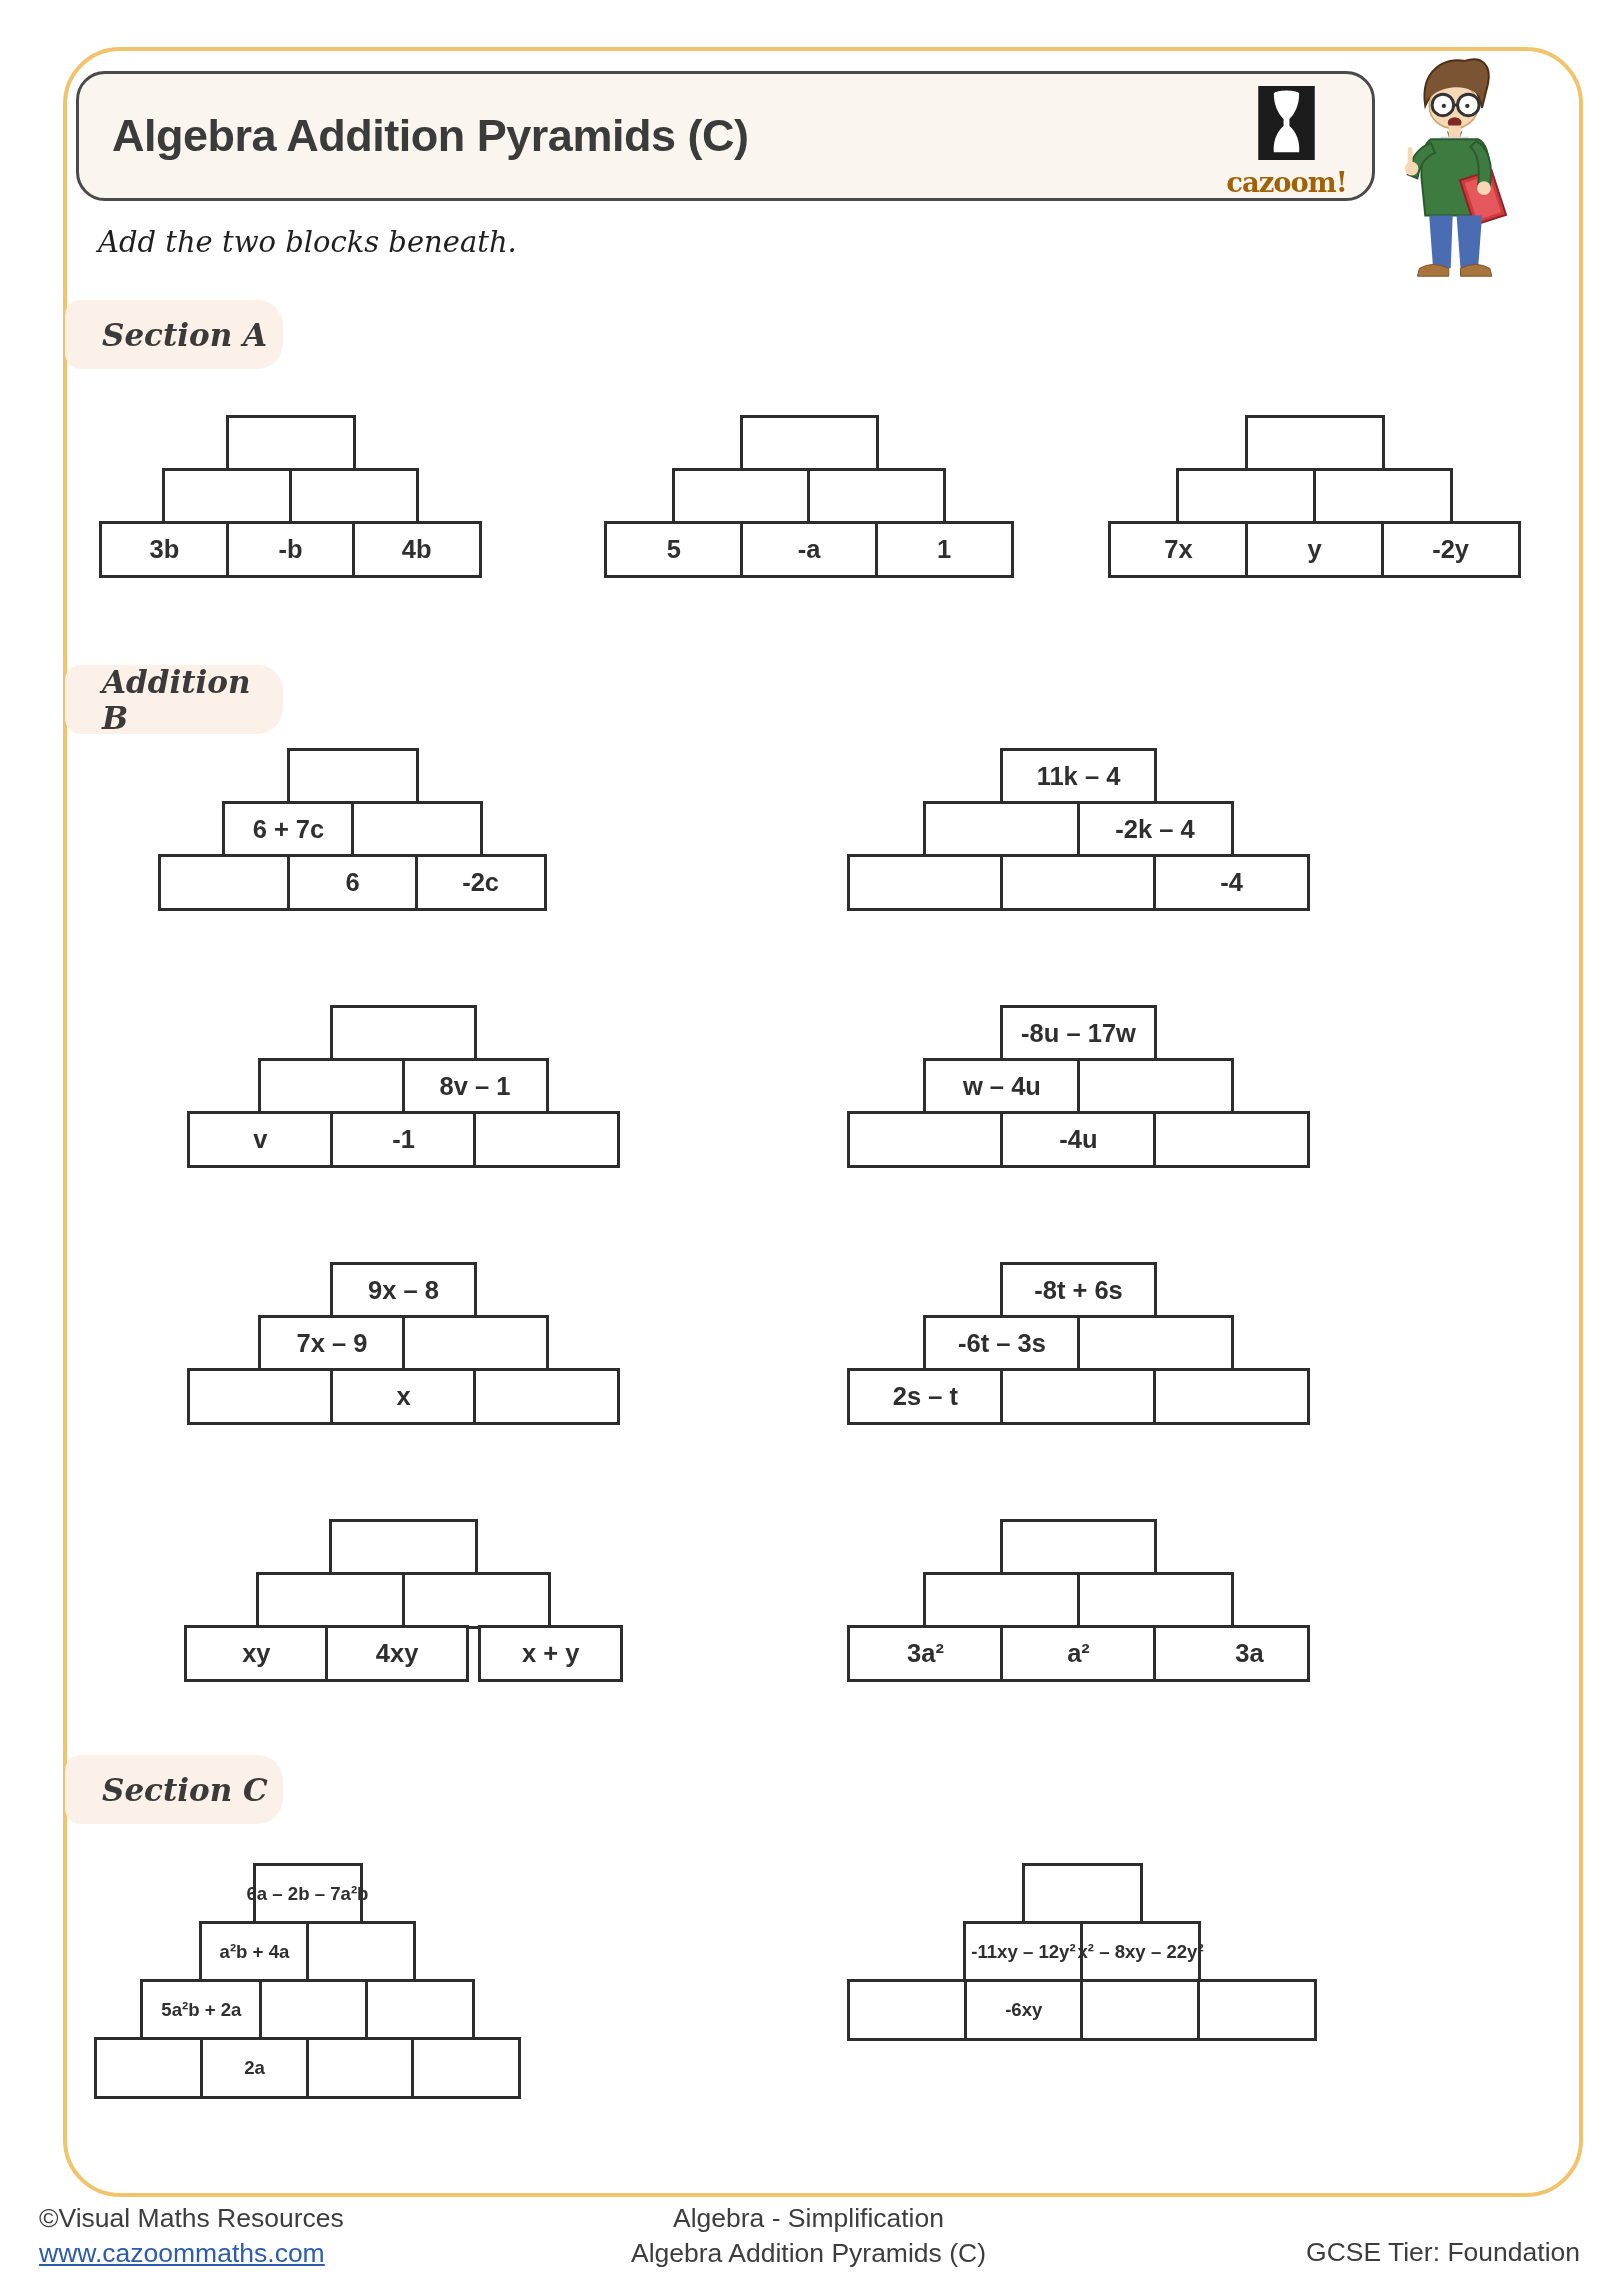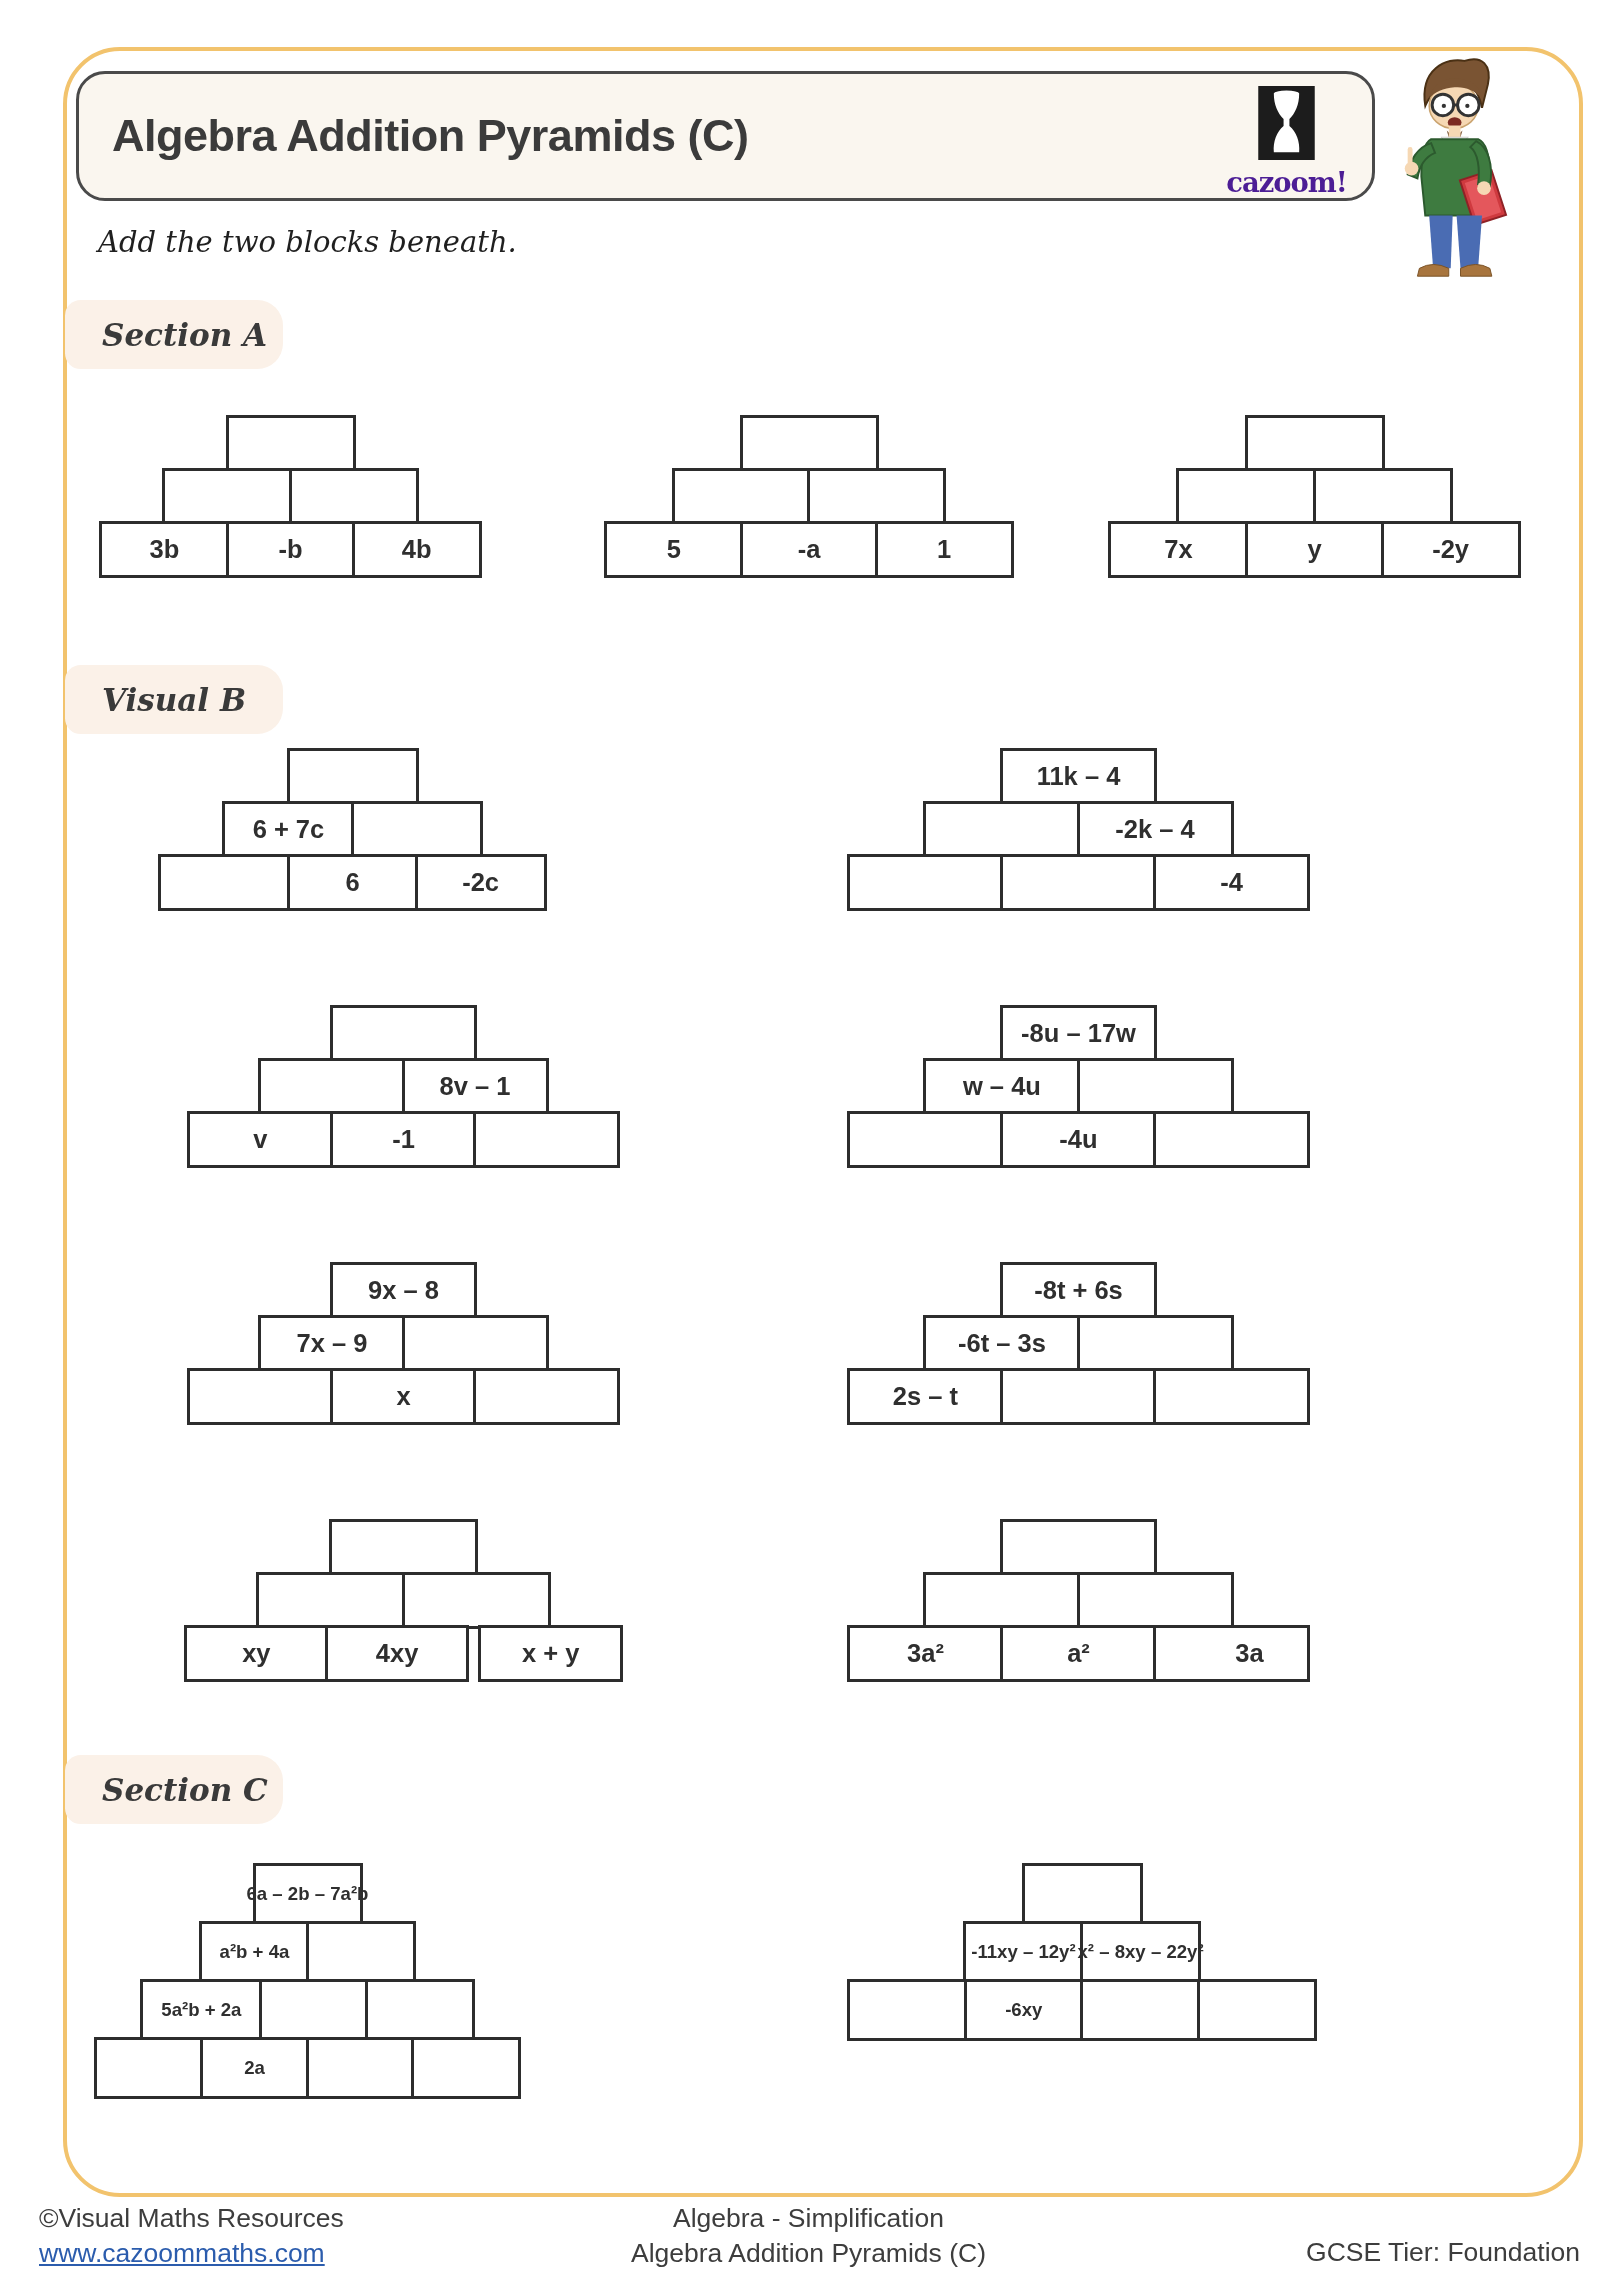--- a/index.html
+++ b/index.html
@@ -6,21 +6,21 @@
   .page{position:relative;width:1621px;height:2293px;background:#ffffff;
         font-family:"Liberation Sans",sans-serif;overflow:hidden;}
   .border-frame{position:absolute;left:63px;top:47px;width:1512px;height:2142px;
         border:4.9px solid #f2c36d;border-radius:57px;}
   .header-box{position:absolute;left:76px;top:71px;width:1299px;height:130px;
         background:#faf6ef;border:3.9px solid #4a4a4a;border-radius:29px;
         display:flex;align-items:center;box-sizing:border-box;}
   .title{padding-left:33px;font-size:45px;font-weight:bold;color:#3b3b3b;letter-spacing:-0.5px;}
   .logo{position:absolute;left:1223px;top:86px;width:127px;text-align:center;}
   .logo-word{font-family:"DejaVu Serif",serif;font-weight:bold;font-size:27.4px;
-        color:#4c1d95;letter-spacing:-1px;margin-top:2px;}
+        color:#a16207;letter-spacing:-1px;margin-top:2px;}
   .teacher{position:absolute;left:1392px;top:51px;}
   .instruction{position:absolute;left:98px;top:225px;font-family:"DejaVu Serif",serif;
         font-style:italic;font-size:29px;color:#1f1f1f;}
   .section-label{position:absolute;left:65px;width:218px;height:69px;background:#fbf1e8;
         border-radius:15.7px 25.5px 25.5px 15.7px;display:flex;align-items:center;
         padding-left:37px;box-sizing:border-box;font-family:"DejaVu Serif",serif;
         font-style:italic;font-weight:bold;font-size:31px;color:#3a3a3a;}
   #label-A{top:300px;} #label-B{top:665px;} #label-C{top:1755px;}
   .pyramid{position:absolute;}
   .prow{display:flex;justify-content:center;}
@@ -85,21 +85,21 @@
       <path d="M38,168 L62,168 L60,222 L42,222 Z" fill="#4a6cb3"></path>
       <path d="M66,168 L92,168 L88,222 L70,222 Z" fill="#4a6cb3"></path>
       <path d="M28,222 Q42,214 58,222 L58,230 L26,230 Z" fill="#a8753e" stroke="#7a5226"></path>
       <path d="M70,222 Q86,214 100,222 L102,230 L70,230 Z" fill="#a8753e" stroke="#7a5226"></path>
     </svg>
   </div>
 
   <div class="instruction">Add the two blocks beneath.</div>
 
   <div id="label-A" class="section-label">Section A</div>
-  <div id="label-B" class="section-label">Visual B</div>
+  <div id="label-B" class="section-label">Addition B</div>
   <div id="label-C" class="section-label">Section C</div>
 
   <div id="pyramids">
       <div class="pyramid" style="left: 99px; top: 415px; width: 383px;">
         <div class="prow">
           <div class="pcell" style="width: 130px; height: 57px; font-size: 25.5px;"></div>
         </div>
         <div class="prow">
           <div class="pcell" style="width: 130px; height: 57px; font-size: 25.5px;"></div>
           <div class="pcell" style="width: 130px; height: 57px; font-size: 25.5px;"></div>

